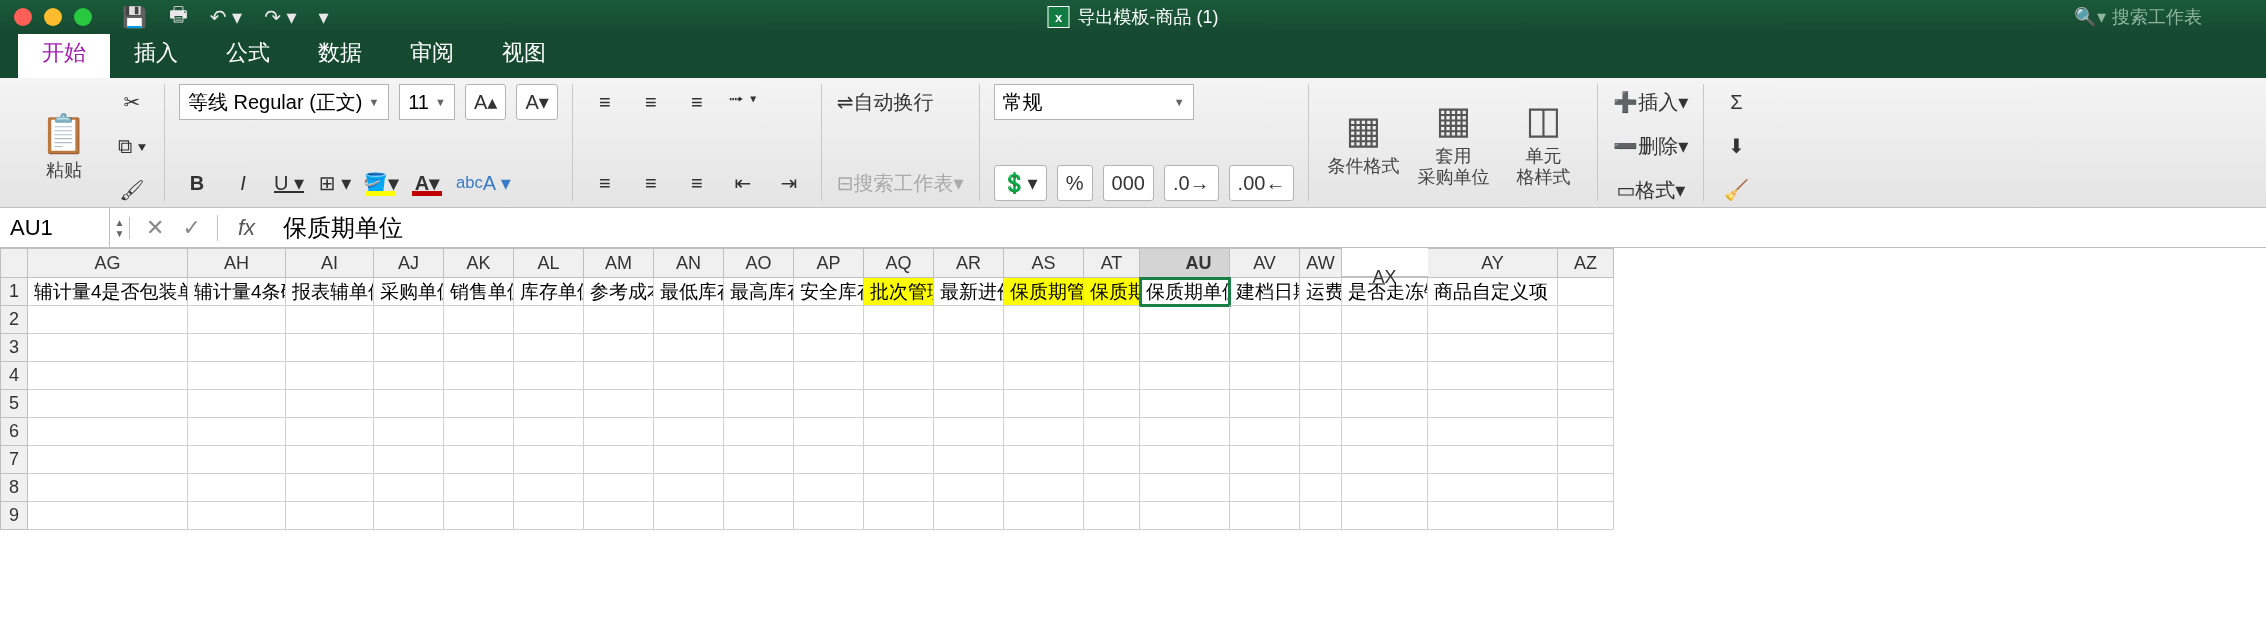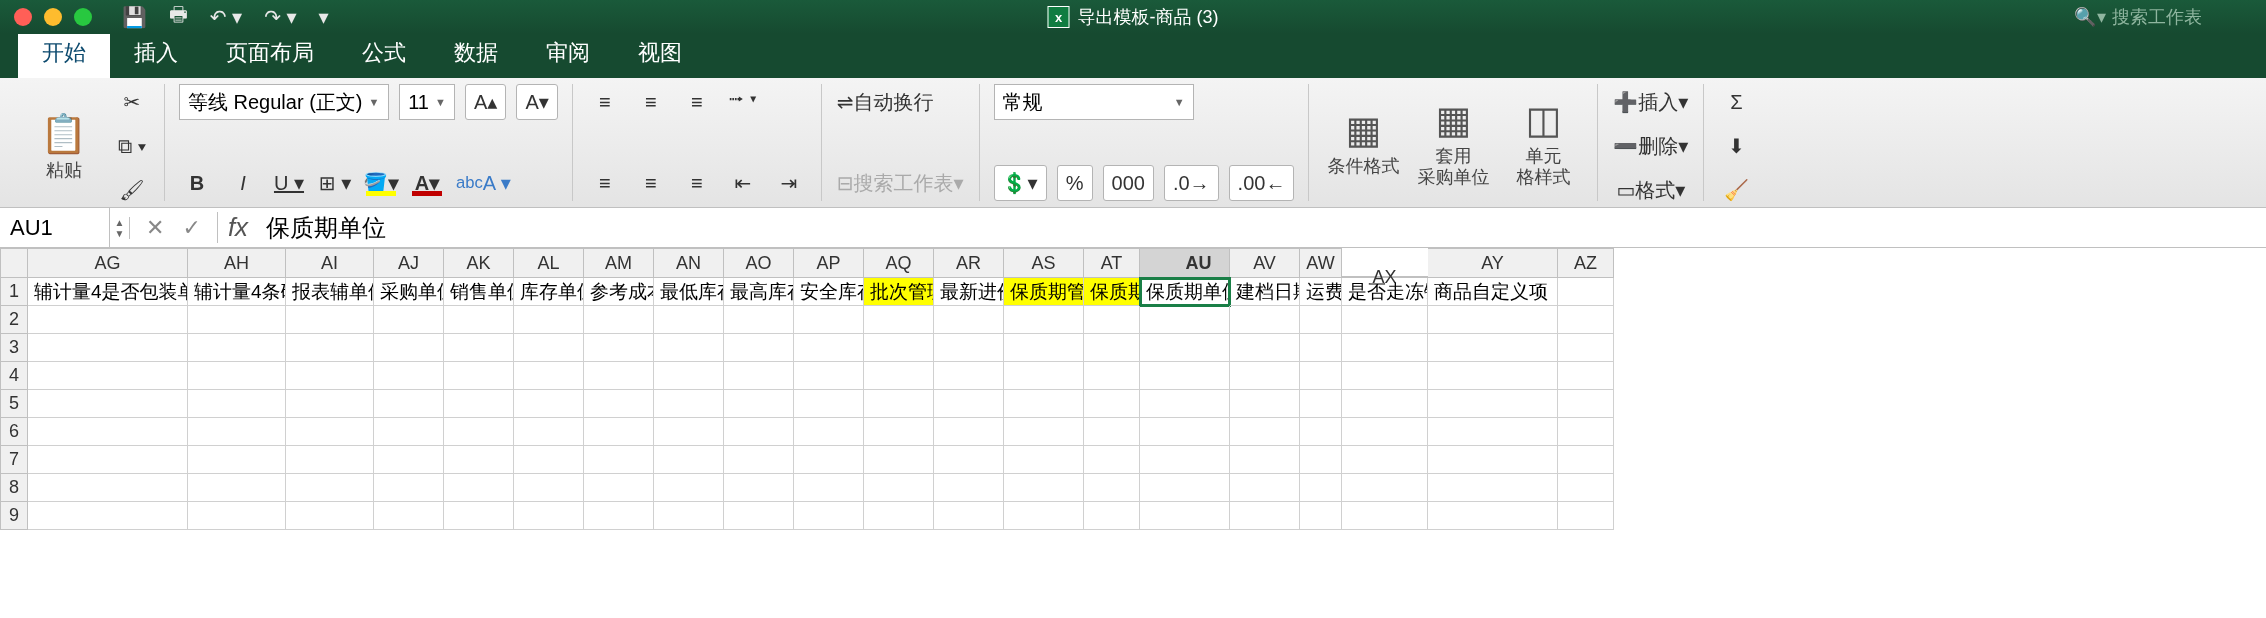--- a/index.html
+++ b/index.html
@@ -14,21 +14,21 @@
 .qat .qi { color:#e8e8e8; font-size:20px; cursor:pointer; }
 .doc-title { position:absolute; left:50%; transform:translateX(-50%); display:flex; align-items:center; gap:8px; }
 .doc-title .xicon { width:22px; height:22px; background:#107c41; border:1px solid #fff; display:flex; align-items:center; justify-content:center; font-size:13px; color:#fff; font-weight:bold; }
 .search-box { margin-left:auto; margin-right:14px; display:flex; align-items:center; gap:6px; color:#8fb59f; font-size:18px; }
 .search-box input { background:transparent; border:none; color:#fff; font-size:18px; width:140px; outline:none; }
 .search-box input::placeholder { color:#8fb59f; }
 
 
 .tabs { height:44px; background:#164a30; display:flex; align-items:flex-end; padding-left:18px; gap:0; }
 .tab { padding:10px 24px 10px; color:#fff; font-size:22px; cursor:pointer; }
-.tab.active { background:#fff; color:#0c4a6e; border-radius:4px 4px 0 0; }
+.tab.active { background:#fff; color:#a21caf; border-radius:4px 4px 0 0; }
 
 
 .ribbon { height:130px; background:linear-gradient(#f4f4f4,#e4e4e4); border-bottom:1px solid #c0c0c0; display:flex; padding:6px 10px; gap:0; }
 .group { display:flex; flex-direction:column; padding:0 14px; border-right:1px solid #c8c8c8; justify-content:space-between; }
 .group:last-child { border-right:none; }
 .group-row { display:flex; align-items:center; gap:10px; }
 .rbtn { display:flex; align-items:center; justify-content:center; height:36px; min-width:36px; border:1px solid transparent; border-radius:3px; cursor:pointer; font-size:20px; color:#333; }
 .rbtn.box { border:1px solid #b4b4b4; background:#fff; padding:0 8px; }
 .stack { display:flex; flex-direction:column; gap:8px; }
 .big-btn { display:flex; flex-direction:column; align-items:center; justify-content:center; width:80px; cursor:pointer; gap:4px; }
@@ -41,21 +41,21 @@
 .hl .bar { background:#ffff00; } .fc .bar { background:#c00000; }
 .num-fmt { width:200px; height:36px; border:1px solid #b4b4b4; background:#fff; display:flex; align-items:center; padding:0 8px; font-size:20px; }
 .disabled { color:#aaa; }
 
 
 .fbar { height:40px; border-bottom:1px solid #c0c0c0; display:flex; align-items:center; background:#fff; }
 .namebox { width:110px; height:40px; border-right:1px solid #c0c0c0; display:flex; align-items:center; padding:0 10px; font-size:22px; }
 .namebox-stepper { width:20px; display:flex; flex-direction:column; border-right:1px solid #c0c0c0; }
 .namebox-stepper div { flex:1; display:flex; align-items:center; justify-content:center; font-size:10px; color:#666; cursor:pointer; }
 .fx-btns { display:flex; align-items:center; gap:18px; padding:0 16px; color:#888; font-size:22px; }
-.fx-label { font-style:italic; color:#555; font-size:26px; border-left:1px solid #c0c0c0; padding:0 10px; }
+.fx-label { font-style:italic; color:#555; font-size:22px; border-left:1px solid #c0c0c0; padding:0 20px; }
 .formula-input { flex:1; border:none; font-size:24px; padding:0 8px; outline:none; }
 
 
 .grid { display:flex; flex-direction:column; }
 .colhdr-row { display:flex; height:30px; }
 .corner { width:28px; border:1px solid #c0c0c0; background:#f0f0f0; }
 .colhdr { border:1px solid #c0c0c0; border-left:none; background:#f0f0f0; display:flex; align-items:center; justify-content:center; font-size:18px; color:#333; cursor:pointer; }
 .colhdr.sel { background:#d4d4d4; font-weight:bold;padding-left:28px; }
 .row { display:flex; height:28px; }
 .rowhdr { width:28px; border:1px solid #c0c0c0; border-top:none; background:#f0f0f0; display:flex; align-items:center; justify-content:center; font-size:18px; color:#333; cursor:pointer; }
@@ -75,32 +75,31 @@
   </div>
   <div class="qat">
     <span class="qi">💾</span>
     <span class="qi">🖶</span>
     <span class="qi">↶ ▾</span>
     <span class="qi">↷ ▾</span>
     <span class="qi">▾</span>
   </div>
   <div class="doc-title">
     <span class="xicon">x</span>
-    <span>导出模板-商品 (3)</span>
+    <span>导出模板-商品 (1)</span>
   </div>
   <div class="search-box">
     <span>🔍▾</span>
     <input placeholder="搜索工作表" style="">
   </div>
 </div>
 
 <div class="tabs">
   <div class="tab active">开始</div>
   <div class="tab">插入</div>
-  <div class="tab">页面布局</div>
   <div class="tab">公式</div>
   <div class="tab">数据</div>
   <div class="tab">审阅</div>
   <div class="tab">视图</div>
 </div>
 
 <div class="ribbon">
 
   <div class="group">
     <div class="group-row">

